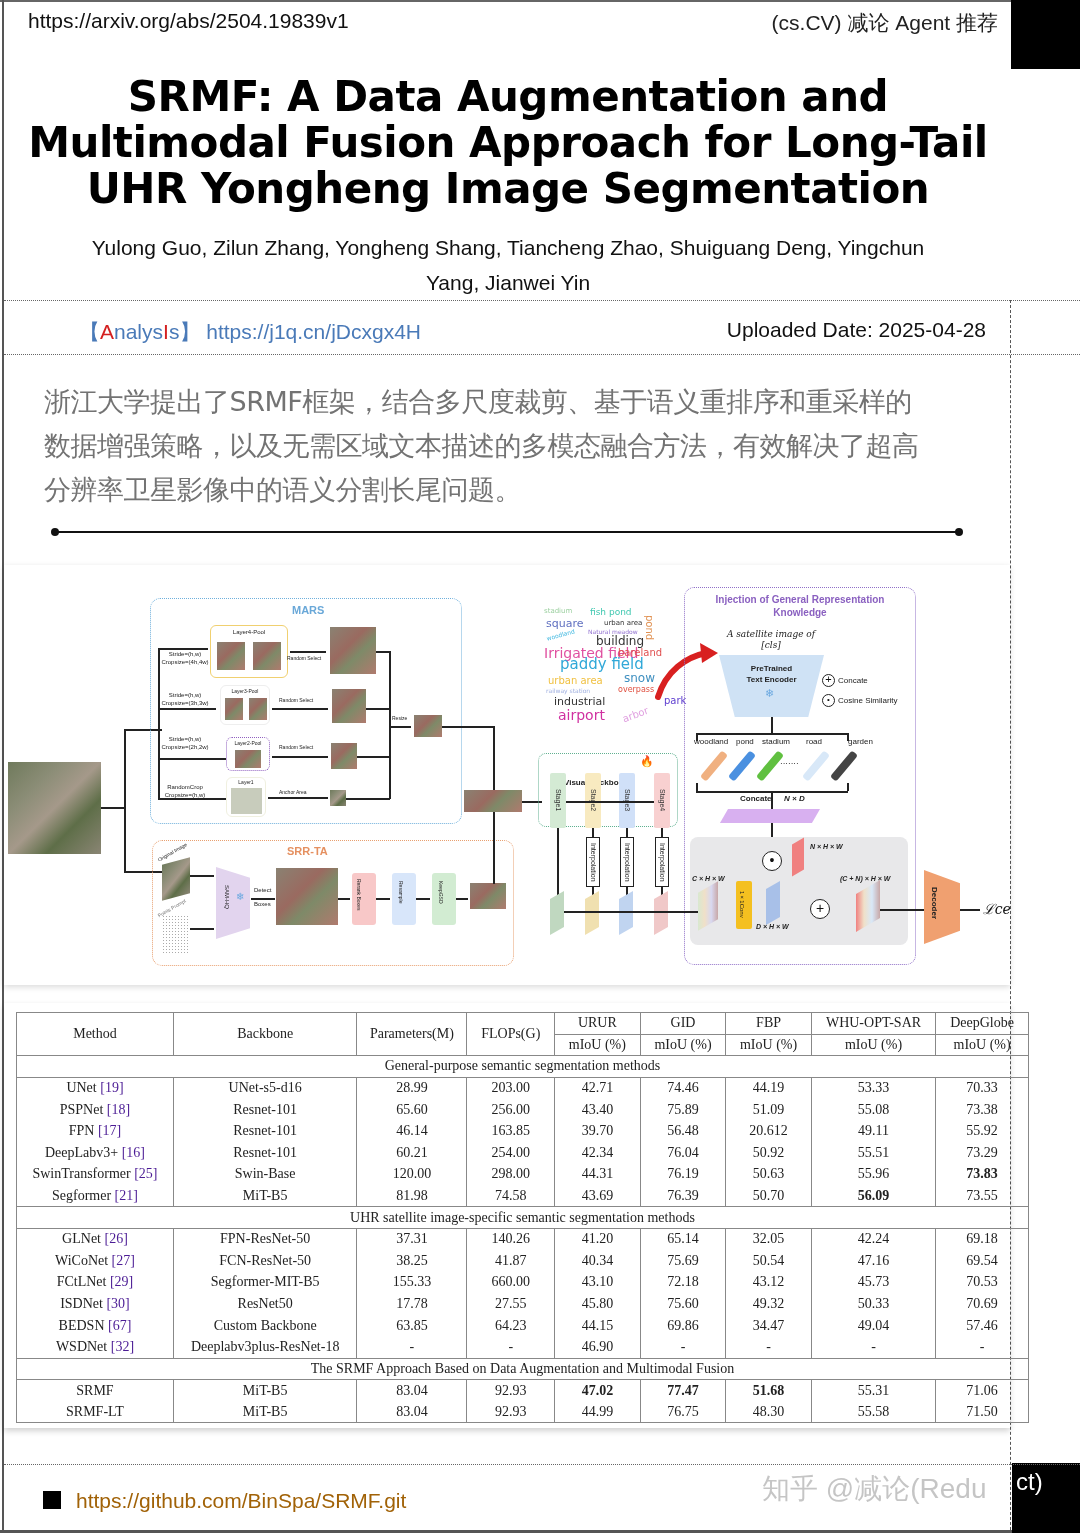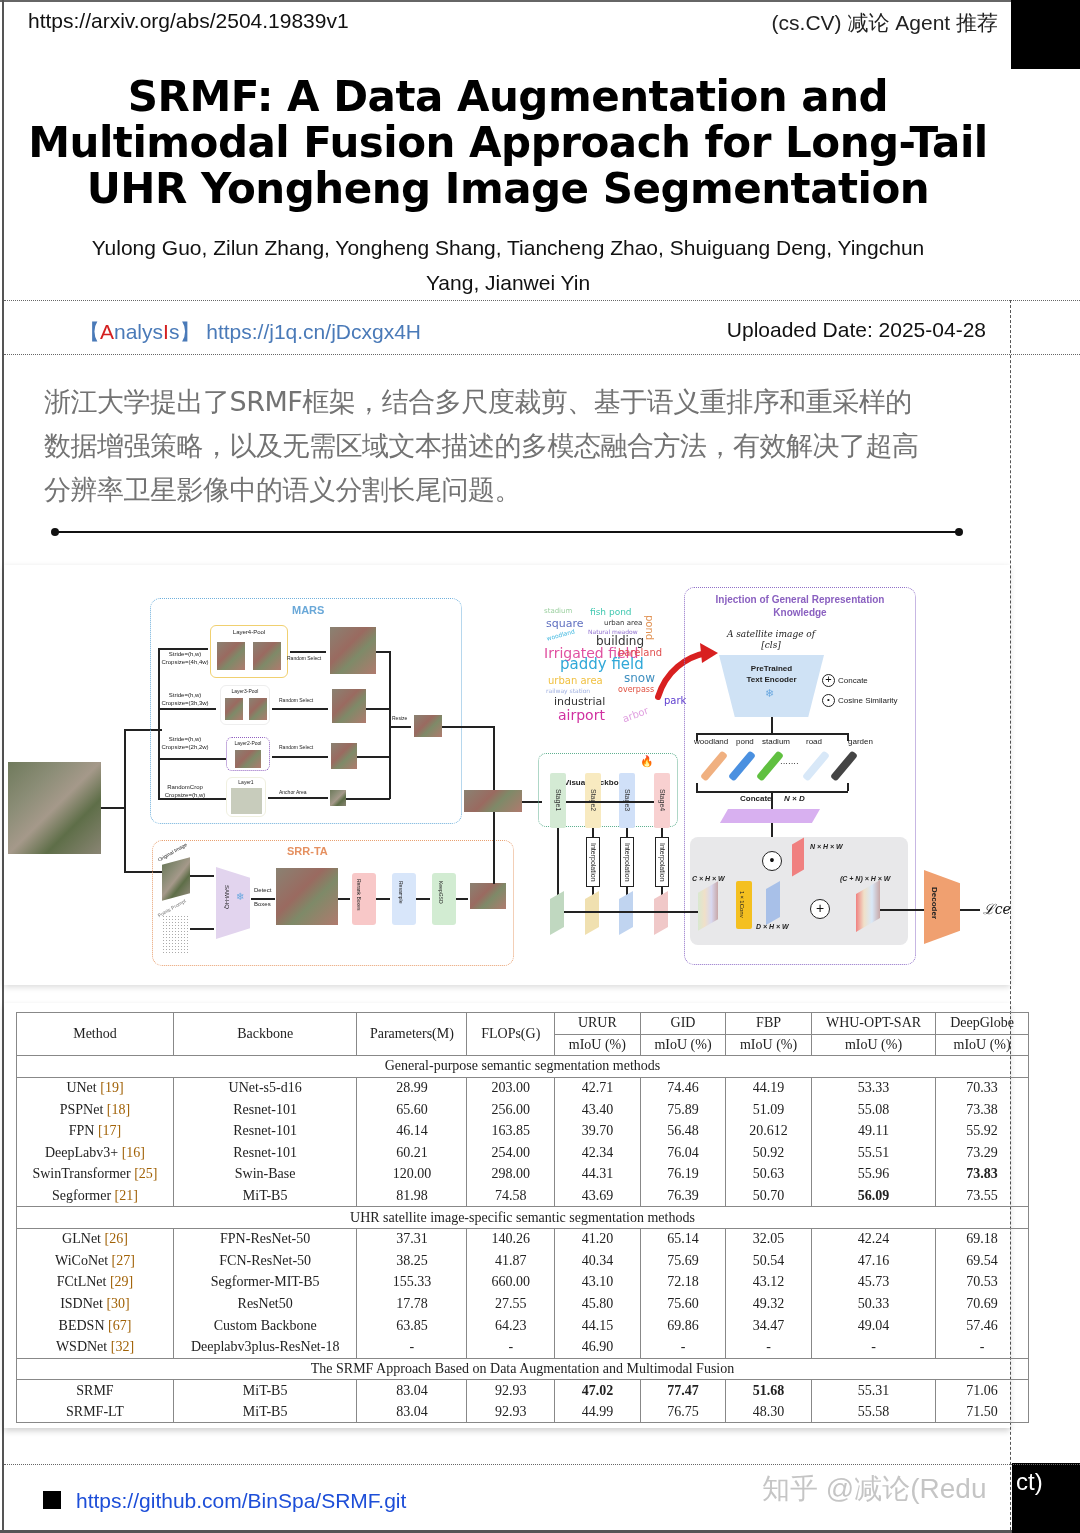--- a/index.html
+++ b/index.html
@@ -67,26 +67,26 @@
   
   .table-wrap { position: absolute; left: 4px; top: 1003px; width: 1006px; height: 425px; background: #fff;
                 box-shadow: 0 3px 6px rgba(0,0,0,0.18); }
   table.results { position: absolute; left: 12px; top: 9px; width: 1013px; border-collapse: collapse;
                   font-family: "Liberation Serif", serif; font-size: 14px; color: #222; }
   table.results td, table.results th { text-align: center; font-weight: normal; padding: 0; height: 21.6px; line-height: 20px; }
   table.results .vb { border-left: 1px solid #888; border-right: 1px solid #888; }
   table.results tr.head1 th, table.results tr.head2 th { border: 1px solid #888; }
   table.results tr.section td { border: 1px solid #888; }
   table.results tr.last-in-group td { border-bottom: 1px solid #888; }
-  table.results .ref { color: #a16207; }
+  table.results .ref { color: #4c1d95; }
   table.results .bold { font-weight: bold; }
   table.results { border: 1.5px solid #777; }
 
   .footer-square { position: absolute; left: 43px; top: 1491px; width: 18px; height: 18px; background: #000; }
-  .footer-url { position: absolute; left: 76px; top: 1489px; font-size: 21px; color: #1d4ed8; }
+  .footer-url { position: absolute; left: 76px; top: 1489px; font-size: 21px; color: #a16207; }
   .watermark { position: absolute; left: 762px; top: 1470px; font-size: 28px; color: rgba(150,150,150,0.55); white-space: nowrap; }
   .watermark-tail { position: absolute; left: 1016px; top: 1468px; font-size: 24px; color: #fff; }
 </style>
 </head>
 <body>
 
 <div class="frame-top"></div>
 <div class="frame-left"></div>
 <div class="frame-bottom"></div>
 <div class="black-tab-top"></div>

